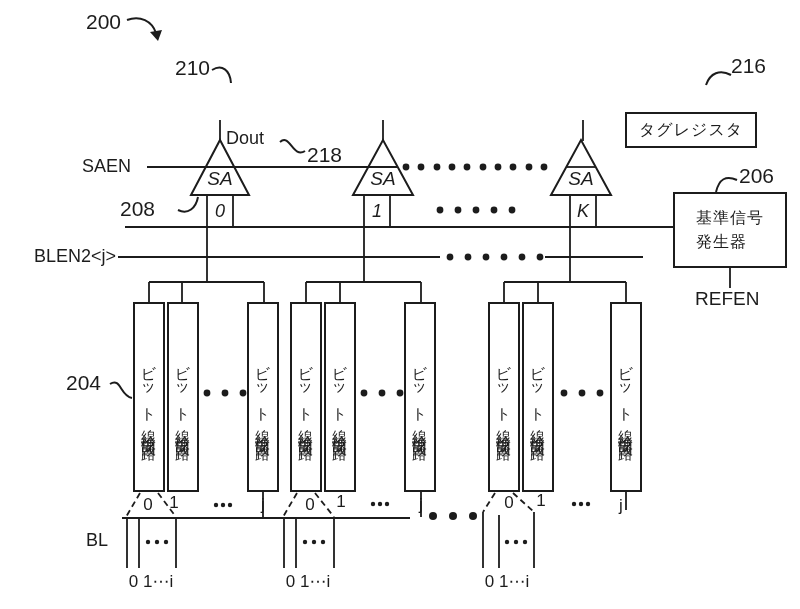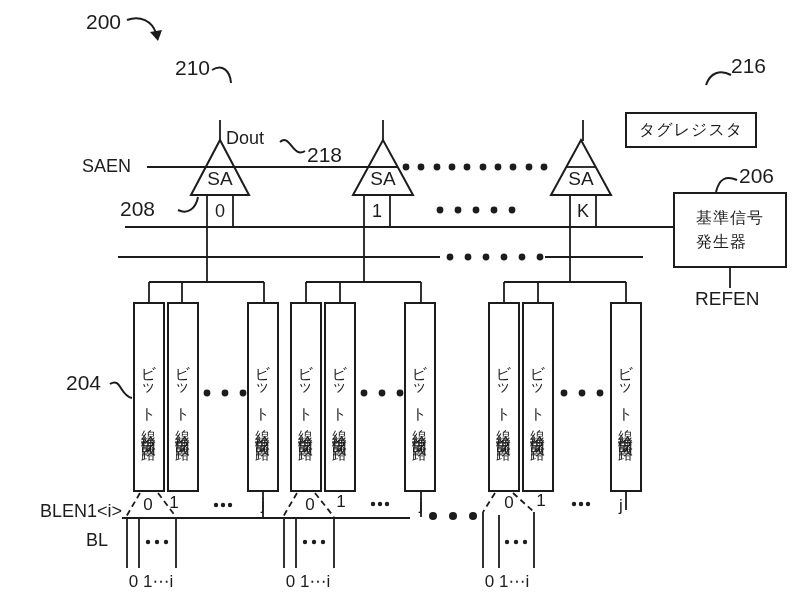--- a/index.html
+++ b/index.html
@@ -6,21 +6,21 @@
   #fig{position:relative;width:800px;height:609px;background:#fff;
        font-family:"Liberation Sans", sans-serif;color:#1c1c1c;overflow:hidden;}
   #wires{position:absolute;left:0;top:0;z-index:1;}
   .abs{position:absolute;z-index:2;}
   .box{position:absolute;z-index:2;background:#fff;border:2px solid #1c1c1c;
        display:flex;align-items:center;justify-content:center;box-sizing:border-box;}
   .jp{font-size:16px;letter-spacing:1px;white-space:nowrap;}
   .refnum{font-size:21px;}
   .sig{font-size:18px;}
   .idx{font-size:17px;text-align:center;}
-  .center{display:flex;align-items:center;justify-content:center;}
+  .center{display:flex;align-items:center;justify-content:center;font-style:italic;}
   .vbox{width:32px;height:190px;}
   .vtext{writing-mode:vertical-rl;text-orientation:upright;font-size:15px;
          letter-spacing:4px;line-height:1;white-space:nowrap;}
   .right{text-align:right;}
 </style>
 </head>
 <body>
 
 <div id="fig">
 
@@ -190,21 +190,21 @@
 
   <div class="abs center" style="left:200px;top:166px;width:40px;height:26px;font-size:19px;">SA</div>
   <div class="abs center" style="left:363px;top:166px;width:40px;height:26px;font-size:19px;">SA</div>
   <div class="abs center" style="left:561px;top:166px;width:40px;height:26px;font-size:19px;">SA</div>
   <div class="abs center" style="left:206px;top:198px;width:28px;height:26px;font-size:18px;">0</div>
   <div class="abs center" style="left:363px;top:198px;width:28px;height:26px;font-size:18px;">1</div>
   <div class="abs center" style="left:569px;top:198px;width:28px;height:26px;font-size:18px;">K</div>
 
   <div class="abs sig" style="left:82px;top:156px;">SAEN</div>
   <div class="abs sig" style="left:226px;top:128px;">Dout</div>
-  <div class="abs sig right" style="left:10px;top:501px;width:112px;">BLEN1&lt;i&gt;</div>
+  <div class="abs sig right" style="left:10px;top:246px;width:106px;">BLEN2&lt;j&gt;</div>
   <div class="abs sig right" style="left:60px;top:530px;width:48px;">BL</div>
   <div class="abs sig" style="left:695px;top:288px;font-size:19px;">REFEN</div>
 
   <div class="box vbox" style="left:133px;top:302px;">
       <span class="vtext">ビット線検出回路</span>
     </div>
   <div class="box vbox" style="left:167px;top:302px;">
       <span class="vtext">ビット線検出回路</span>
     </div>
   <div class="box vbox" style="left:247px;top:302px;">

